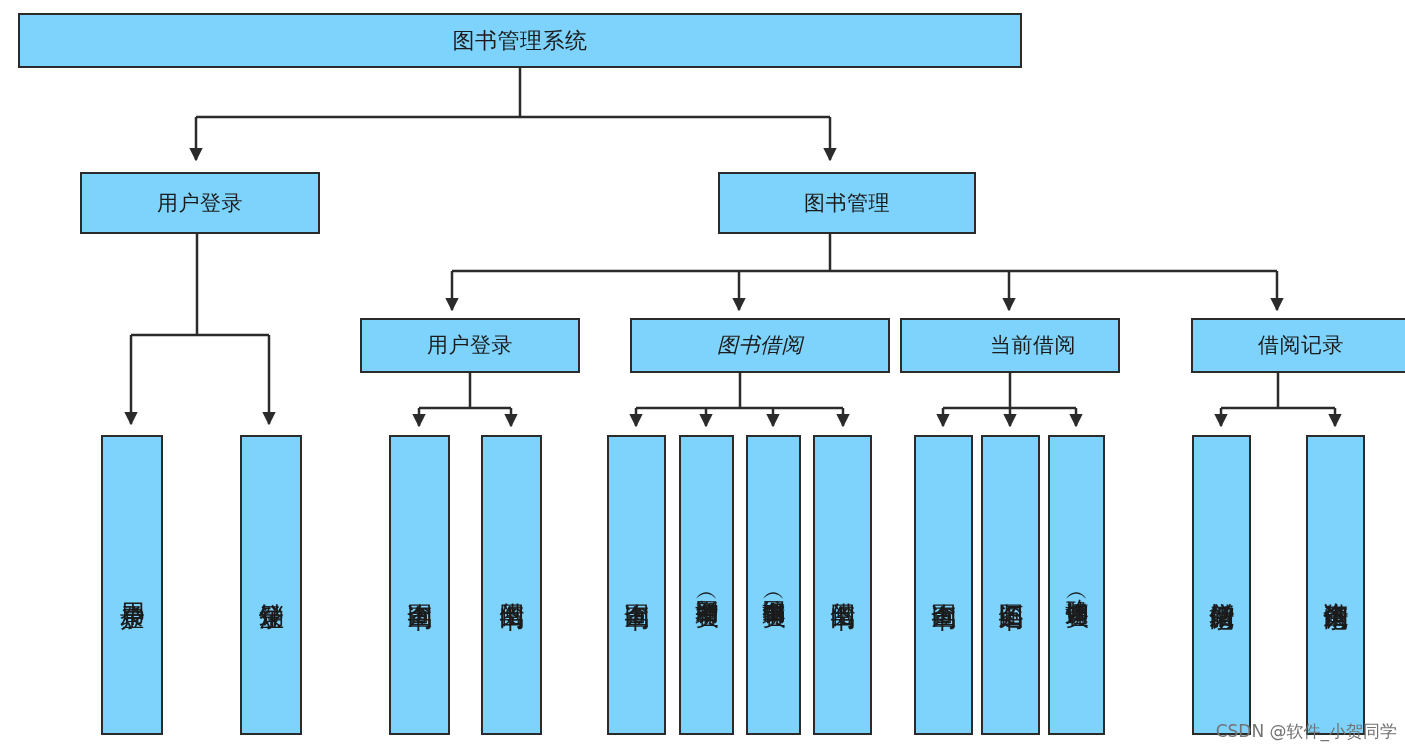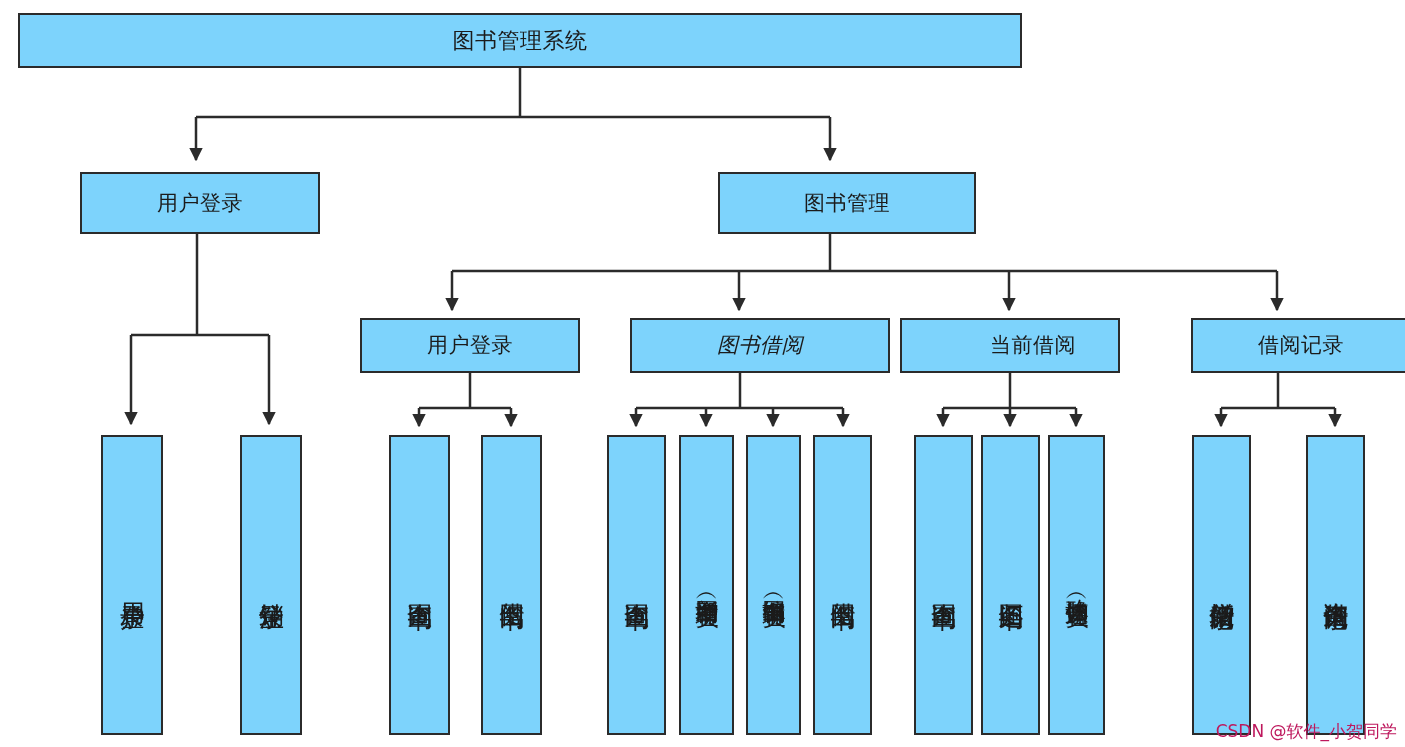--- a/index.html
+++ b/index.html
@@ -64,21 +64,21 @@
     max-height: 100%;
   }
   .node.v.narrow .label {
     font-size: 23px;
   }
   .watermark {
     position: absolute;
     right: 8px;
     bottom: 4px;
     font-size: 17px;
-    color: #be185d;
+    color: #737373;
     white-space: nowrap;
     font-family: "DejaVu Sans", "Liberation Sans", sans-serif;
   }
 </style>
 </head>
 <body>
 
 <div id="canvas">
 
   <svg id="edges" viewBox="0 0 1405 747" width="1405" height="747" xmlns="http://www.w3.org/2000/svg">

